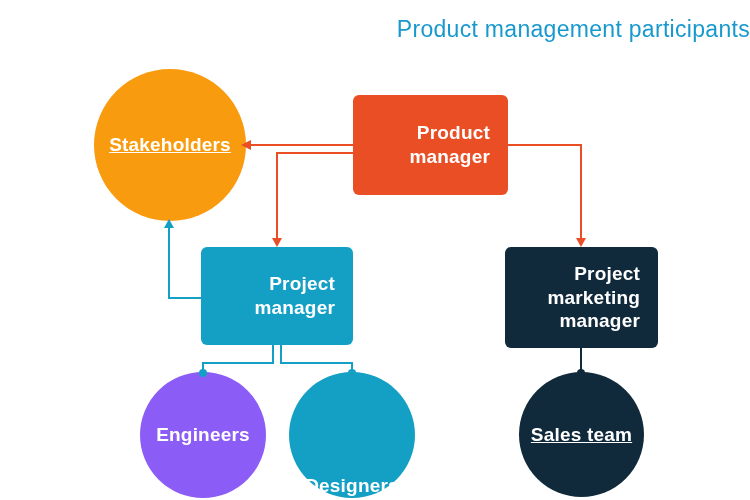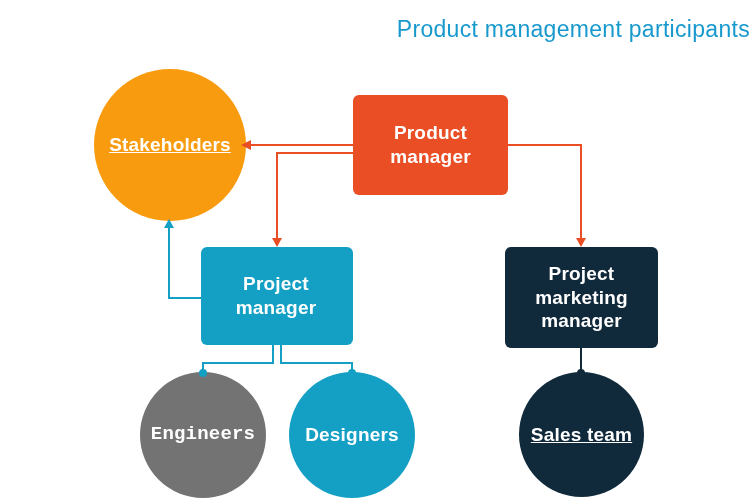--- a/index.html
+++ b/index.html
@@ -27,29 +27,29 @@
     display: flex;
     align-items: center;
     justify-content: center;
     text-align: center;
     color: #ffffff;
     font-weight: 700;
     font-size: 19px;
     line-height: 1.25;
     letter-spacing: 0.2px;
   }
-  .node.rect { border-radius: 6px; padding: 0 18px; box-sizing: border-box; }
+  .node.rect { border-radius: 6px; padding: 0 18px; box-sizing: border-box; text-align: right; }
   .node.circle { border-radius: 50%; }
 
   #node-stakeholders { left: 94px;  top: 69px;  width: 152px; height: 152px; background: #F99B0E; text-decoration: underline; }
   #node-product-manager { left: 353px; top: 95px;  width: 155px; height: 100px; background: #E94E25; }
   #node-project-manager { left: 201px; top: 247px; width: 152px; height: 98px;  background: #149FC4; padding-left: 16px; }
   #node-product-marketing-manager { left: 505px; top: 247px; width: 153px; height: 101px; background: #112A3B; }
-  #node-engineers { left: 140px; top: 372px; width: 126px; height: 126px; background: #737373; font-family: Liberation Mono, monospace; }
-  #node-designers { left: 289px; top: 372px; width: 126px; height: 126px; background: #149FC4; }
+  #node-engineers { left: 140px; top: 372px; width: 126px; height: 126px; background: #8b5cf6; }
+  #node-designers { left: 289px; top: 372px; width: 126px; height: 126px; background: #149FC4; align-items: flex-end; }
   #node-sales-team { left: 519px; top: 372px; width: 125px; height: 125px; background: #112A3B; text-decoration: underline; }
 
   .edges-layer {
     position: absolute;
     left: 0; top: 0;
     width: 750px; height: 500px;
     pointer-events: none;
   }
 </style>
 </head>

